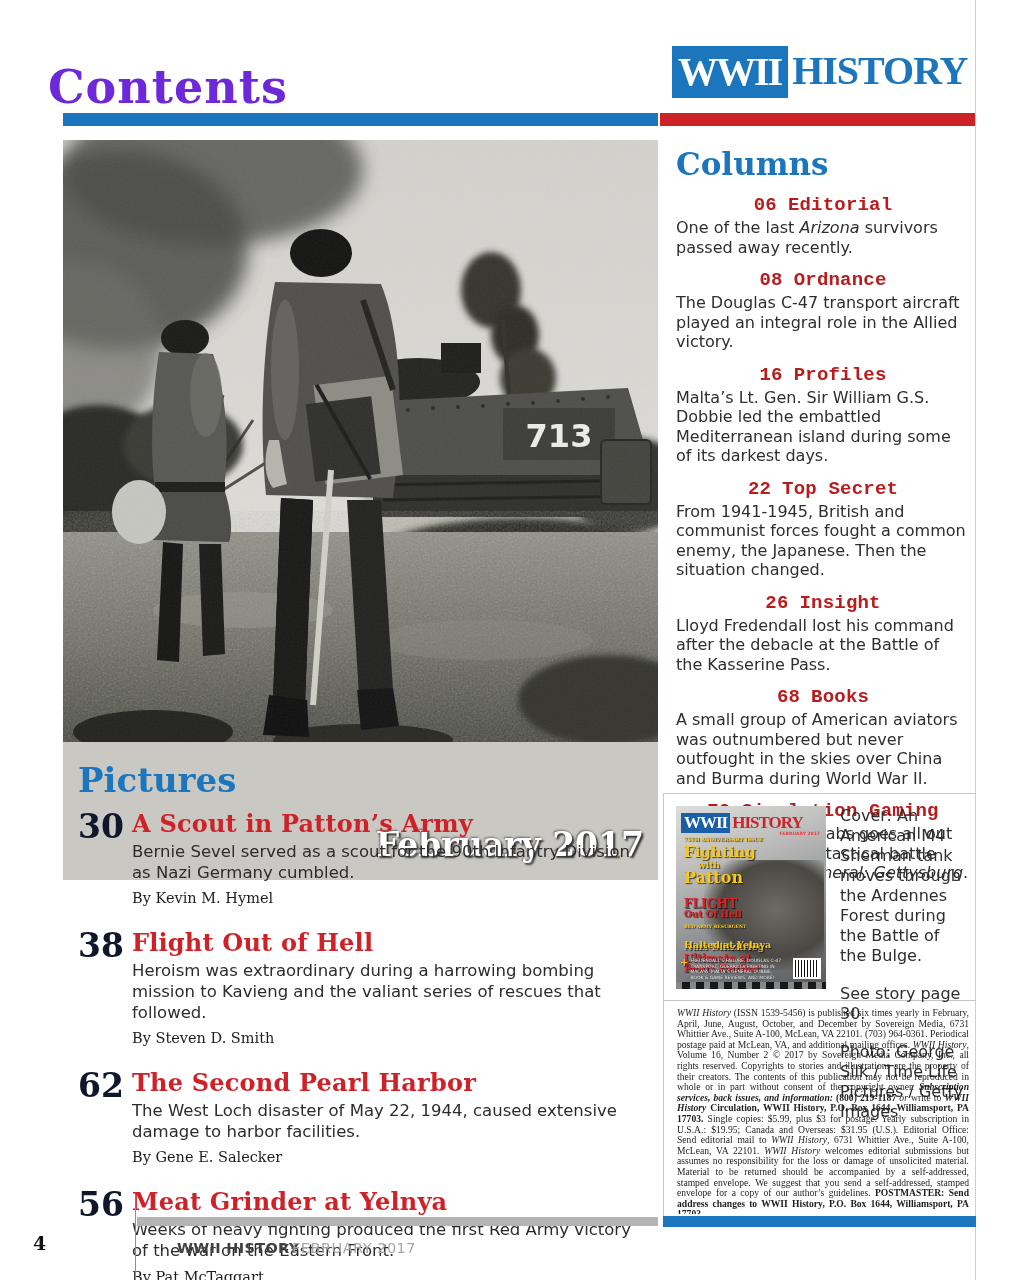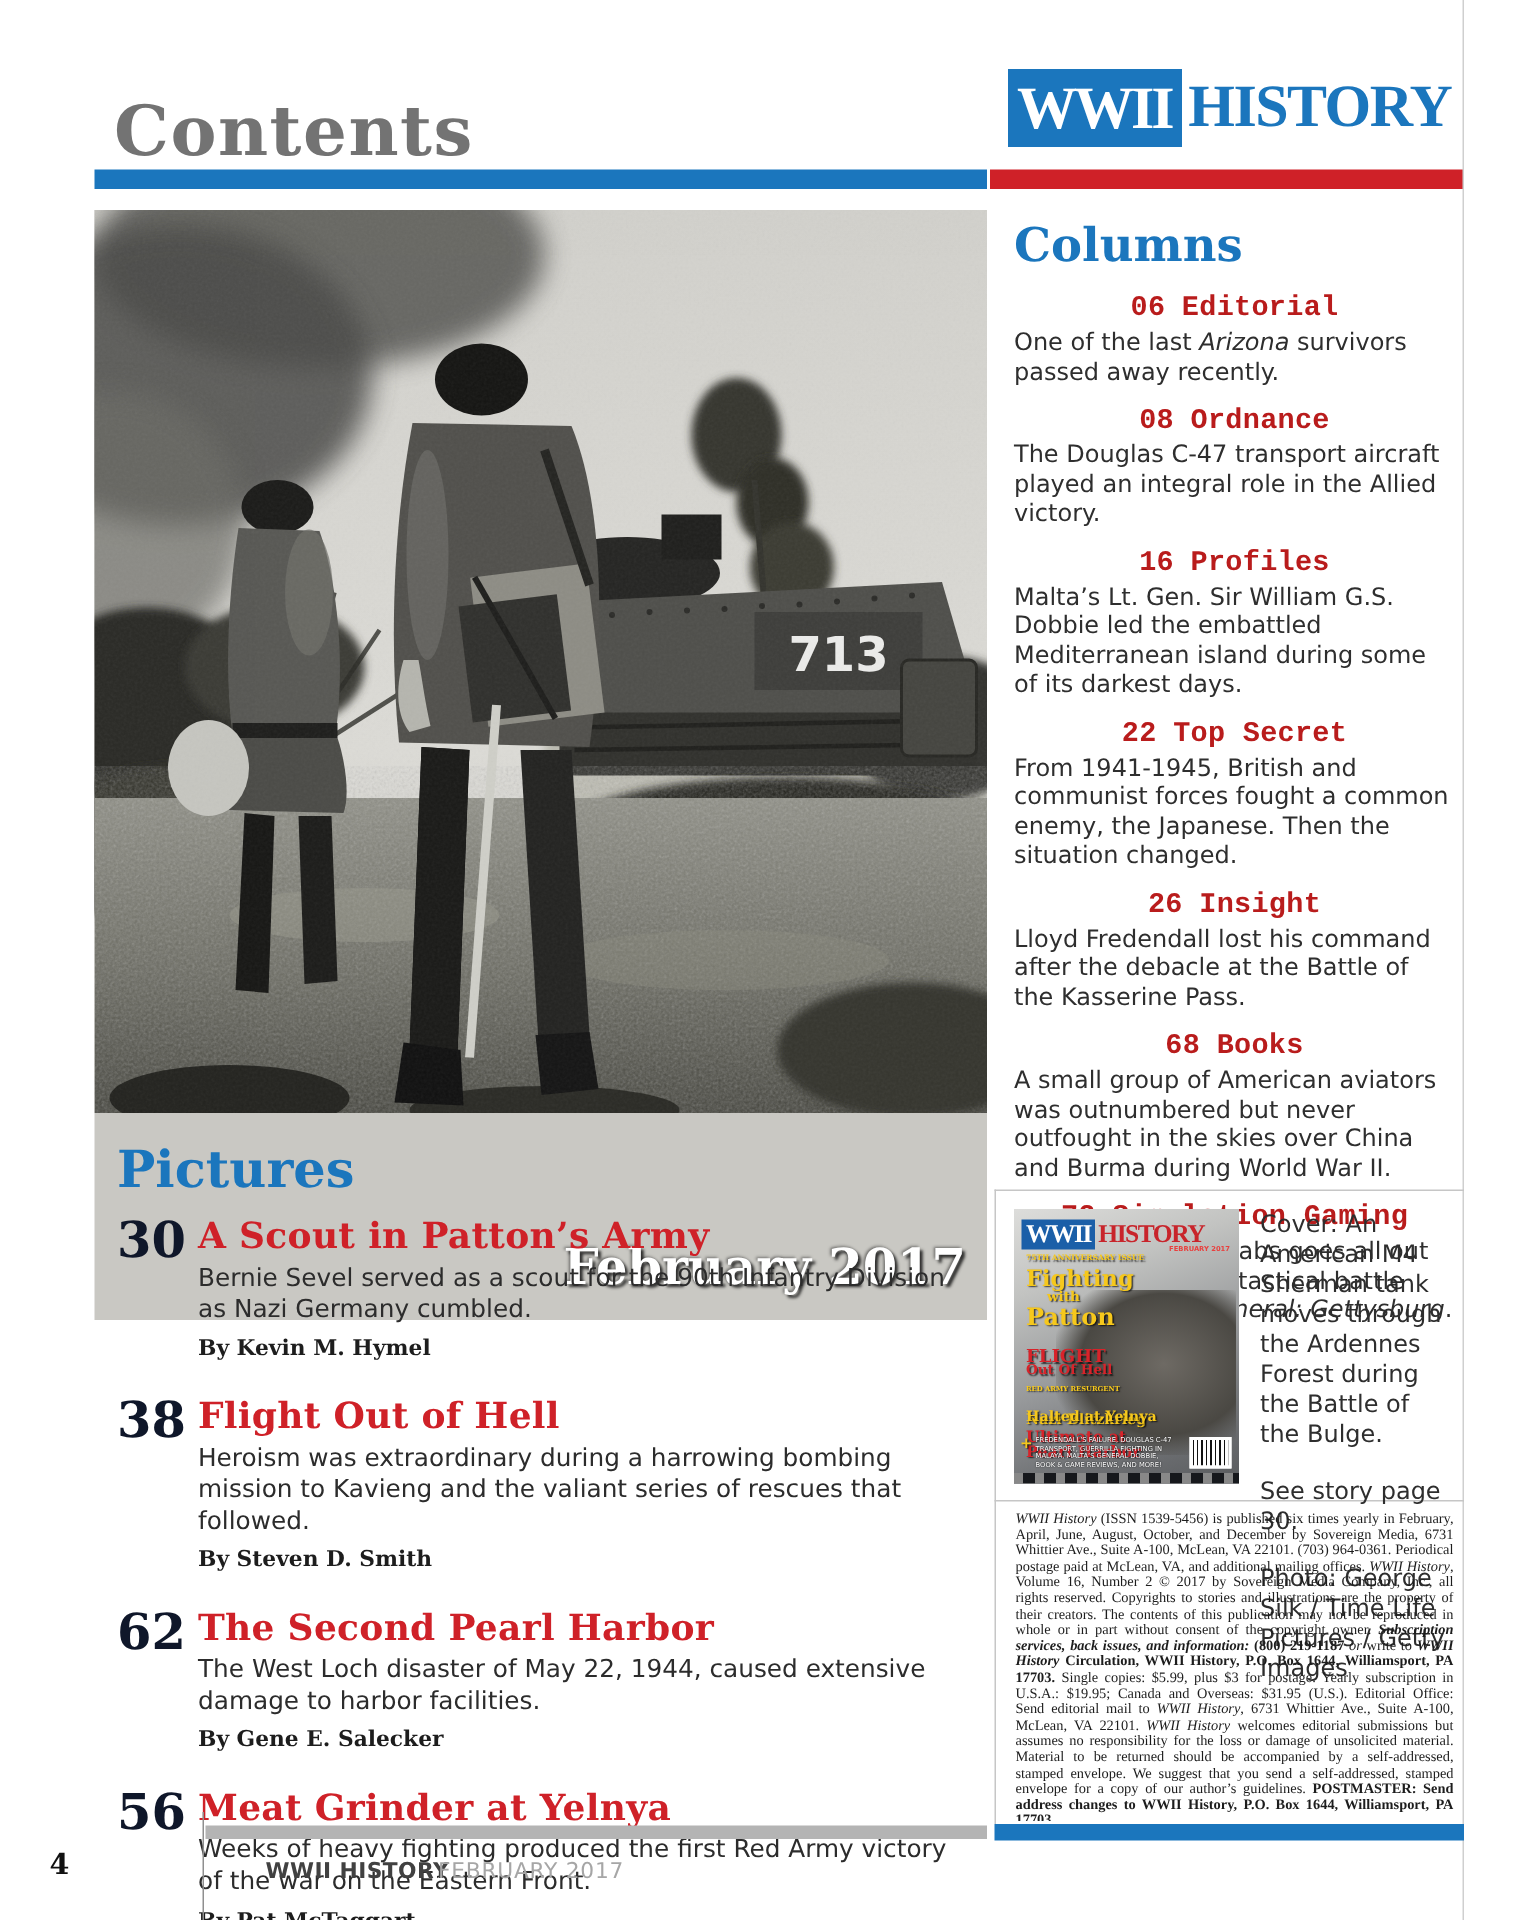--- a/index.html
+++ b/index.html
@@ -1,22 +1,22 @@
 <!DOCTYPE html>
 <html><head>
 <meta charset="utf-8">
 <style>
   html,body{margin:0;padding:0;background:#ffffff;}
   .page{position:relative;width:1022px;height:1280px;background:#ffffff;overflow:hidden;
         font-family:"DejaVu Sans",sans-serif;}
   .abs{position:absolute;}
 
   
-  .contents-title{left:76px;top:60px;font-family:"DejaVu Serif",serif;font-weight:bold;
-                  font-size:46px;color:#737373;letter-spacing:1px;}
+  .contents-title{left:48px;top:60px;font-family:"DejaVu Serif",serif;font-weight:bold;
+                  font-size:46px;color:#6d28d9;letter-spacing:1px;}
   .rule-blue{left:63px;top:113px;width:595px;height:13px;background:#1b76bd;}
   .rule-red{left:660px;top:113px;width:316px;height:13px;background:#cf2128;}
 
   
   .photo{left:63px;top:140px;width:595px;height:740px;background:#c9c8c3;}
   .photo svg{display:block;}
   .photo-caption{position:absolute;right:14px;bottom:16px;font-family:"DejaVu Serif",serif;
                  font-weight:bold;font-size:33px;color:#ffffff;
                  text-shadow:2px 2px 2px rgba(20,20,20,.85),-1px -1px 2px rgba(20,20,20,.5);}
 
@@ -39,21 +39,21 @@
 
   
   .features-list{left:76px;top:810px;width:572px;}
   .feat-item{display:flex;margin-bottom:23px;}
   .fnum{width:50px;flex:0 0 50px;font-family:"DejaVu Serif",serif;font-weight:bold;
         font-size:33px;line-height:1;color:#0f172a;text-align:center;}
   .fbody{flex:1;padding-left:6px;}
   .ftitle{font-family:"DejaVu Serif",serif;font-weight:bold;font-size:24px;line-height:1;
           color:#cf2128;margin:2px 0 6px 0;letter-spacing:.2px;}
   .fdesc{font-size:16.5px;line-height:1.25;color:#2c2c2c;margin:0 0 7px 0;max-width:540px;}
-  .fby{font-family:"DejaVu Serif",serif;font-weight:bold;font-size:14.5px;color:#1d1d1d;}
+  .fby{font-family:"DejaVu Serif",serif;font-weight:normal;font-size:14.5px;color:#1d1d1d;}
 
   
   .vline-right{left:975px;top:0;width:1px;height:1280px;background:#cfcfcf;}
   .vline-cover{left:663px;top:793px;width:1px;height:423px;background:#c6c6c6;}
   .hline-cover-top{left:663px;top:793px;width:313px;height:1px;background:#c6c6c6;}
   .hline-fine-top{left:663px;top:1000px;width:313px;height:1px;background:#c6c6c6;}
 
   .cover-thumb{left:676px;top:806px;width:150px;height:183px;overflow:hidden;position:absolute;
                background:linear-gradient(160deg,#dddddb 0%,#c2c3c1 25%,#96989a 55%,#717376 78%,#595b5e 100%);}
   .cover-tank{position:absolute;left:28px;top:54px;width:120px;height:110px;

